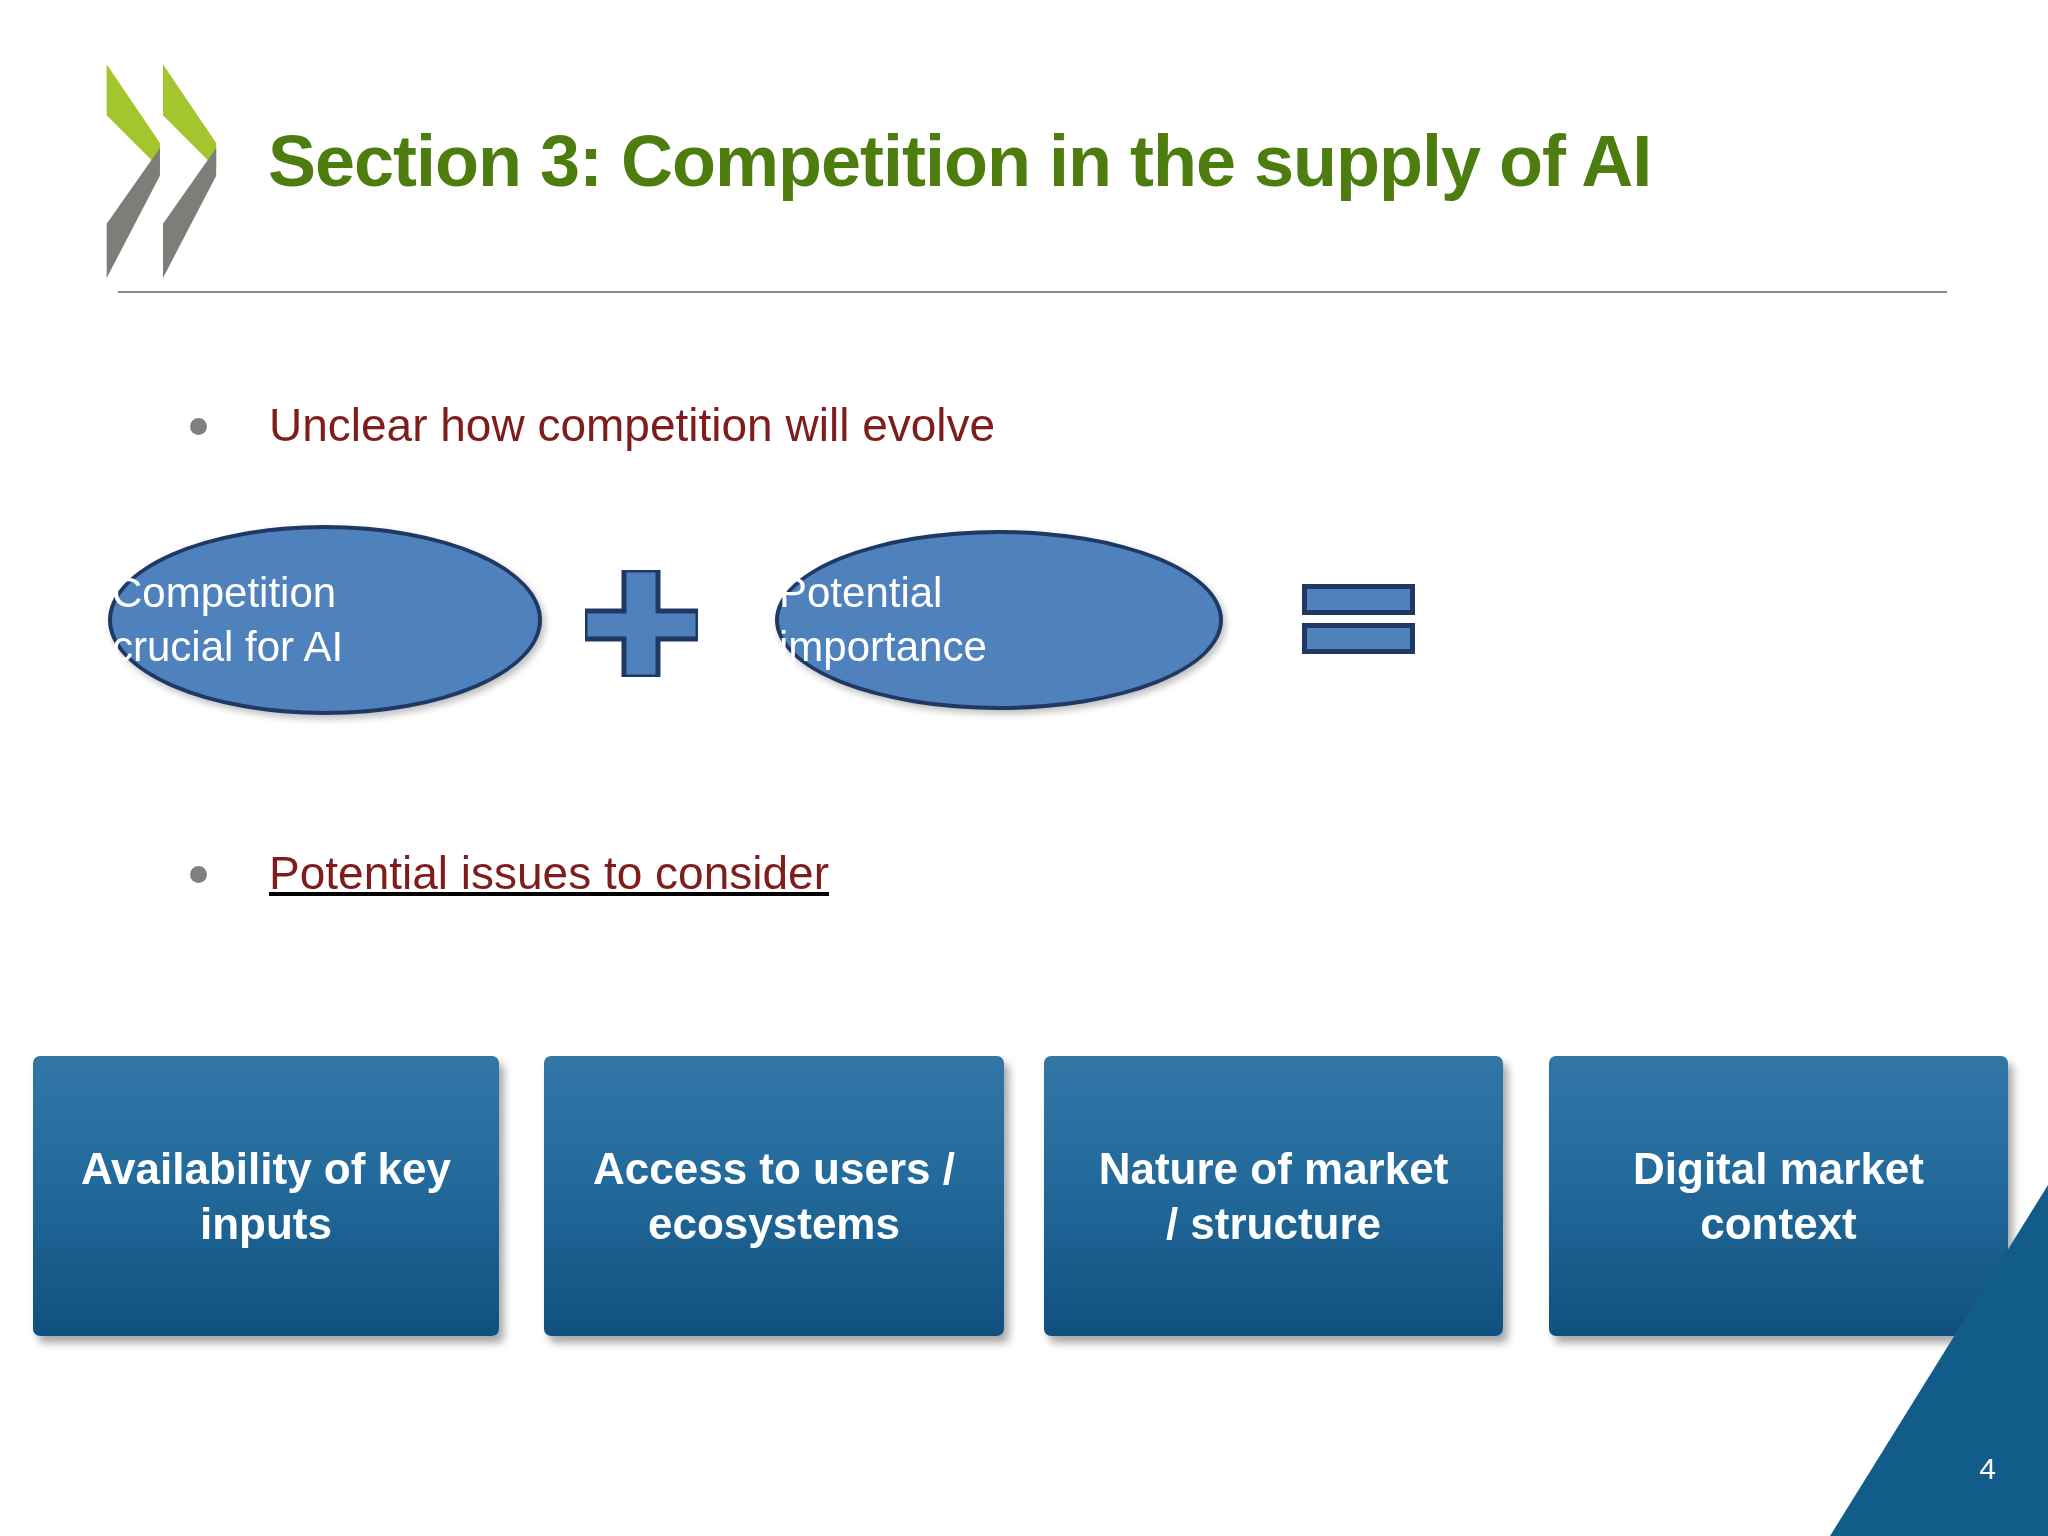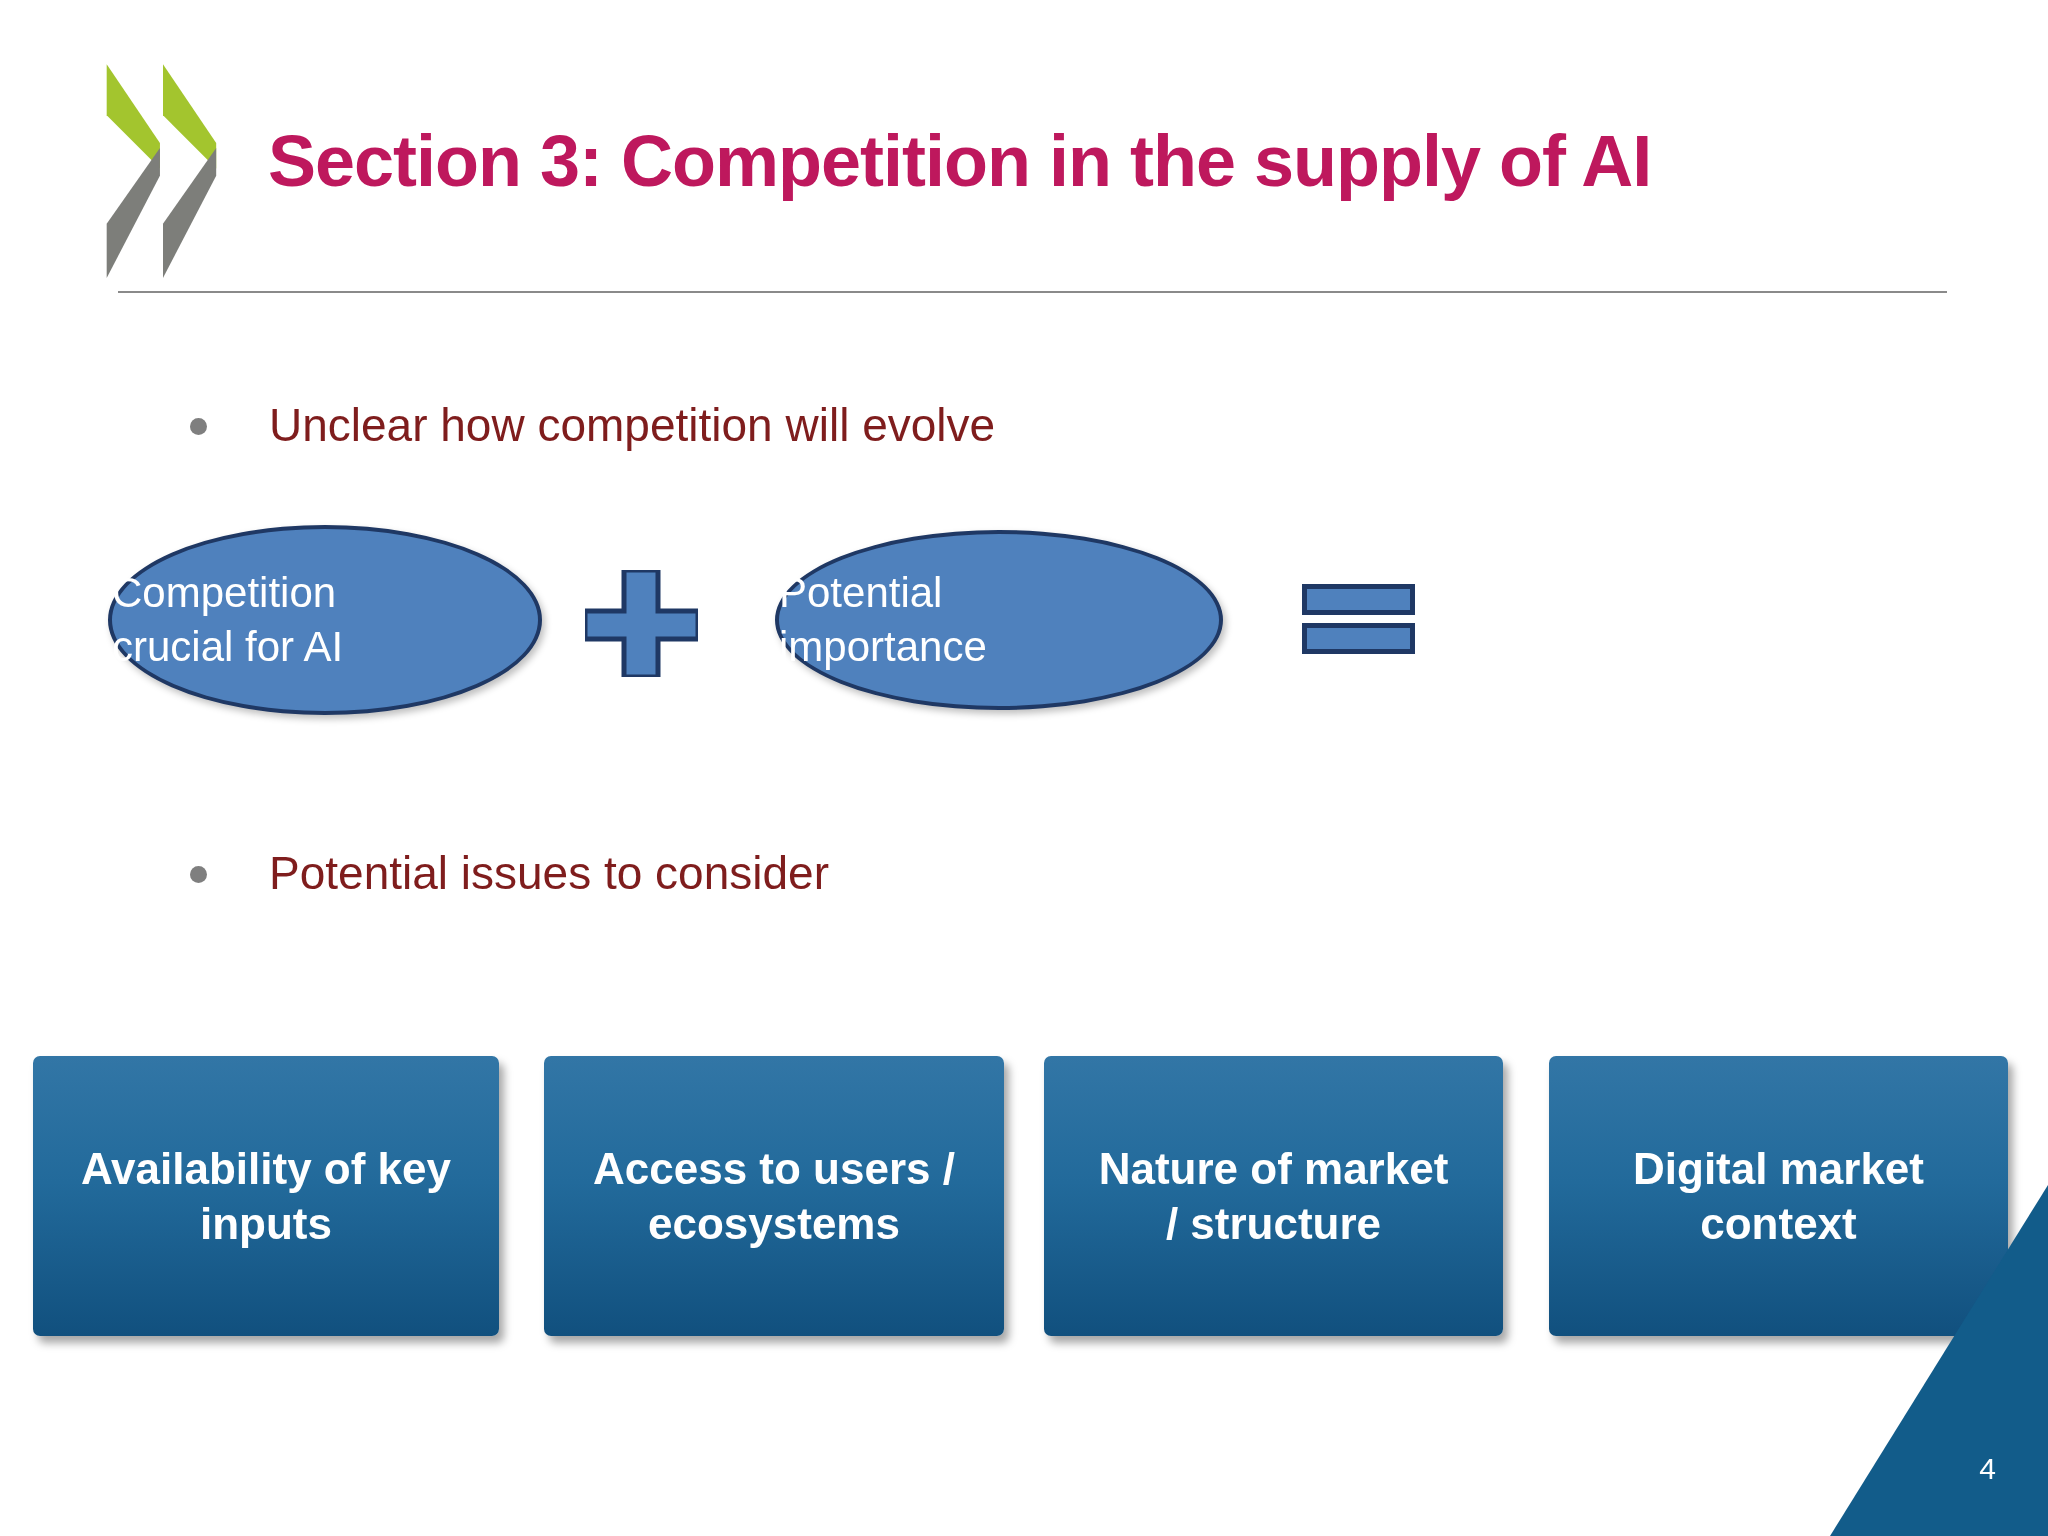--- a/index.html
+++ b/index.html
@@ -4,29 +4,29 @@
 <style>
   html,body{margin:0;padding:0;background:#fff;}
   .slide{
     position:relative;width:2048px;height:1536px;background:#ffffff;
     font-family:"Liberation Sans",sans-serif;overflow:hidden;
   }
   
   .logo{position:absolute;left:106px;top:58px;}
   .page-title{
     position:absolute;left:268px;top:120px;width:1700px;
-    font-size:72px;font-weight:bold;color:#be185d;letter-spacing:-1px;
+    font-size:72px;font-weight:bold;color:#4d7c0f;letter-spacing:-1px;
   }
   .title-rule{position:absolute;left:118px;top:291px;width:1829px;height:2px;background:#8a8a8a;}
   
   .bullet{position:absolute;left:190px;display:flex;align-items:flex-start;}
   .bullet .dot{width:17px;height:17px;border-radius:50%;background:#7f7f7f;margin-top:20px;flex:0 0 auto;}
   .bullet .btext{margin-left:62px;font-size:46px;color:#7f1d1d;}
   .bullet-1{top:398px;}
-  .bullet-2{top:846px;}
+  .bullet-2{top:846px;text-decoration:underline;}
   
   .ellipse{
     position:absolute;border:4px solid #1f3864;border-radius:50%;
     background:#4f81bd;color:#ffffff;display:flex;flex-direction:column;
     align-items:flex-start;justify-content:center;text-align:center;
     font-size:42px;line-height:1.28;box-shadow:3px 4px 7px rgba(0,0,0,0.25);
     box-sizing:border-box;
   }
   .ellipse-1{left:108px;top:525px;width:434px;height:190px;}
   .ellipse-2{left:775px;top:530px;width:448px;height:180px;}

